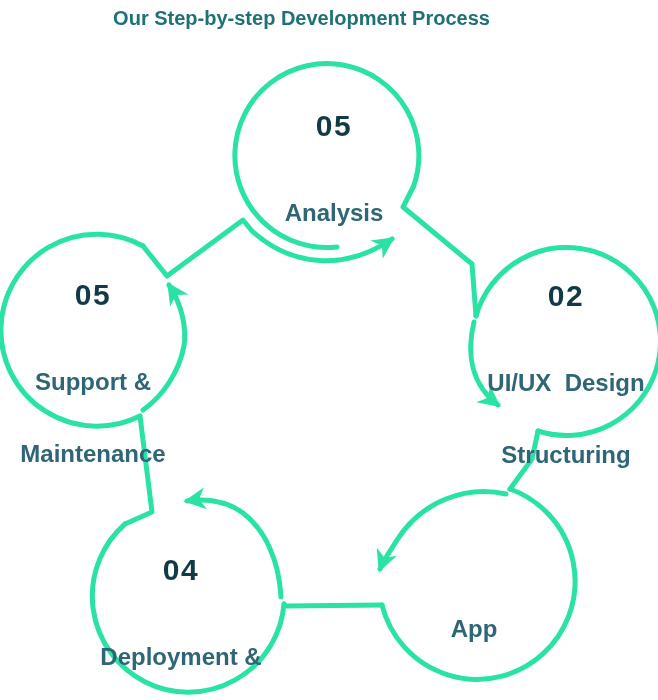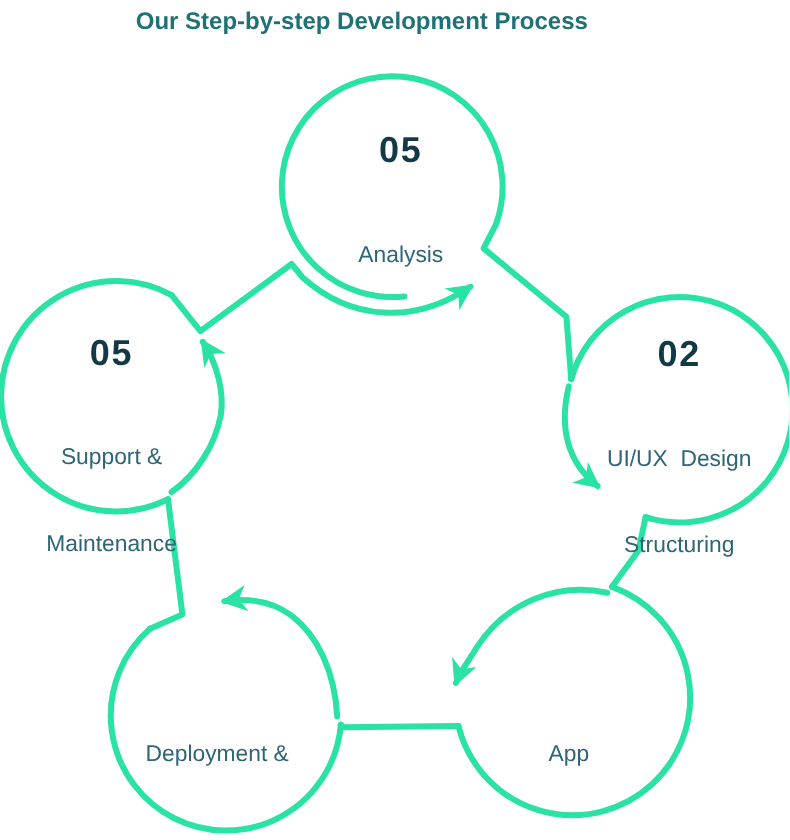--- a/index.html
+++ b/index.html
@@ -36,23 +36,23 @@
   }
   .step .num{
     font-size:30px;
     line-height:28px;
     font-weight:bold;
     letter-spacing:1.5px;
     color:var(--number-navy,#123A46);
   }
   .step .label{
     margin-top:13px;
-    font-size:19px;
+    font-size:24px;
     line-height:24px;
-    font-weight:normal;
+    font-weight:bold;
     color:var(--label-teal,#2E6577);
     white-space:pre;
     text-align:center;
   }
 </style>
 </head>
 <body>
 
 <div class="canvas">
 
@@ -99,20 +99,21 @@
   </div>
 
   <div class="step" style="left:354px;top:556px;">
     <div class="label">
       <div>App</div>
       
     </div>
   </div>
 
   <div class="step" style="left:61px;top:556px;">
+    <div class="num">04</div>
     <div class="label">
       <div>Deployment &amp;</div>
       
     </div>
   </div>
 
   <div class="step" style="left:-27px;top:281px;">
     <div class="num">05</div>
     <div class="label">
       <div>Support &amp;</div>

